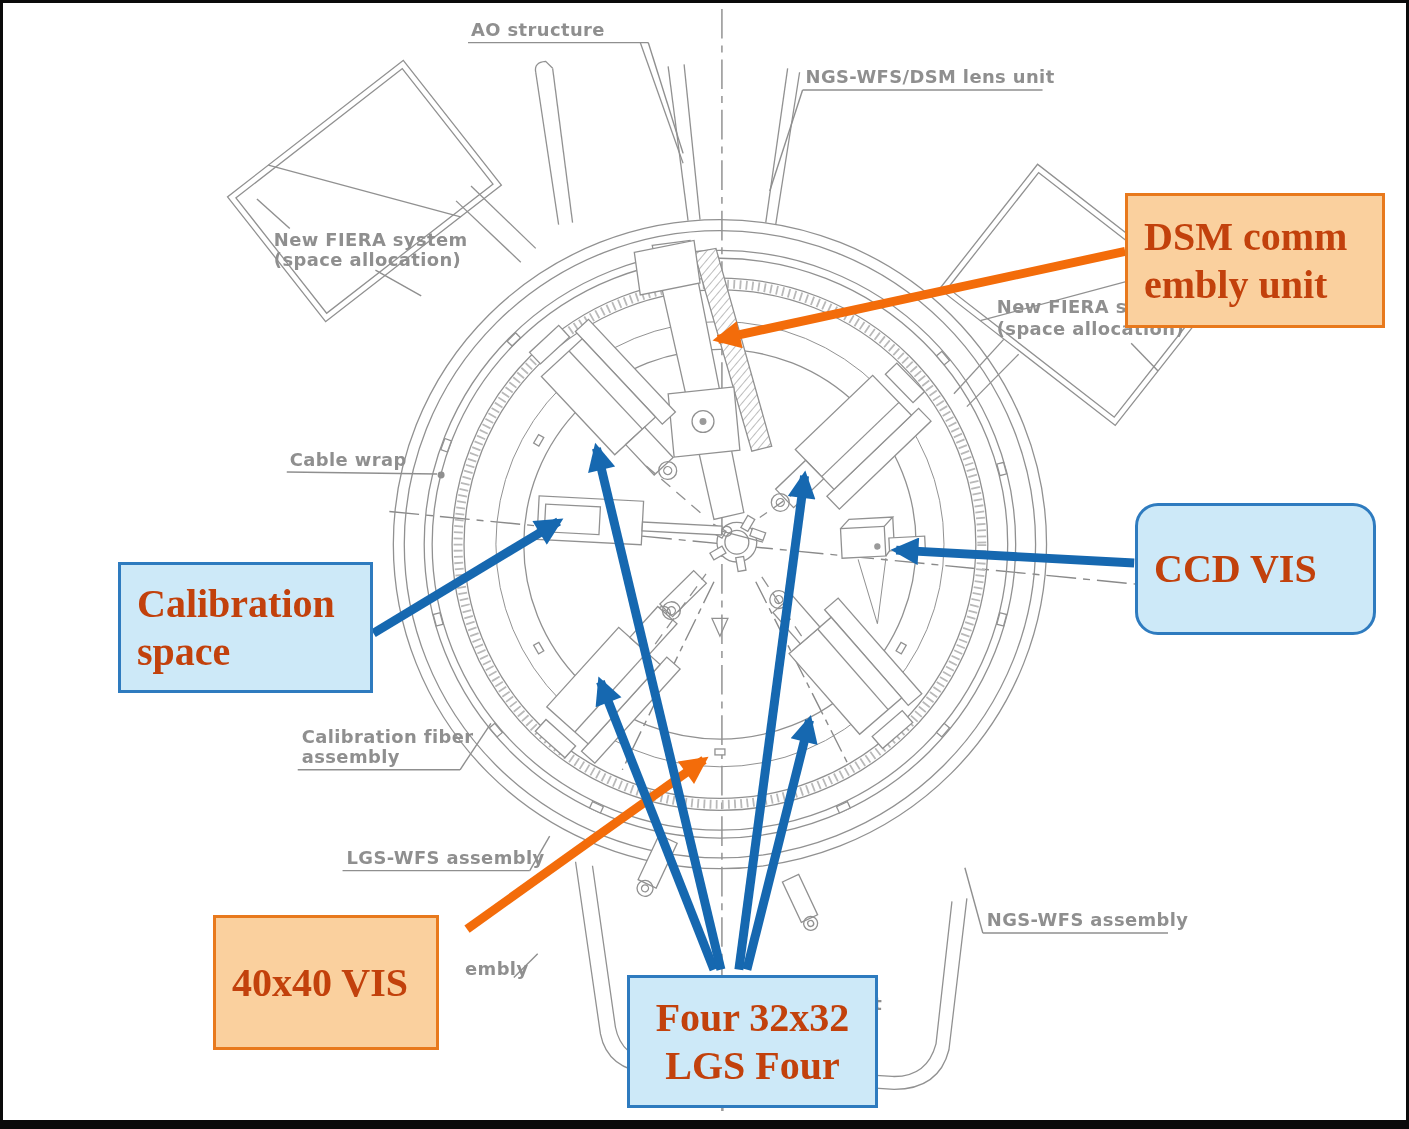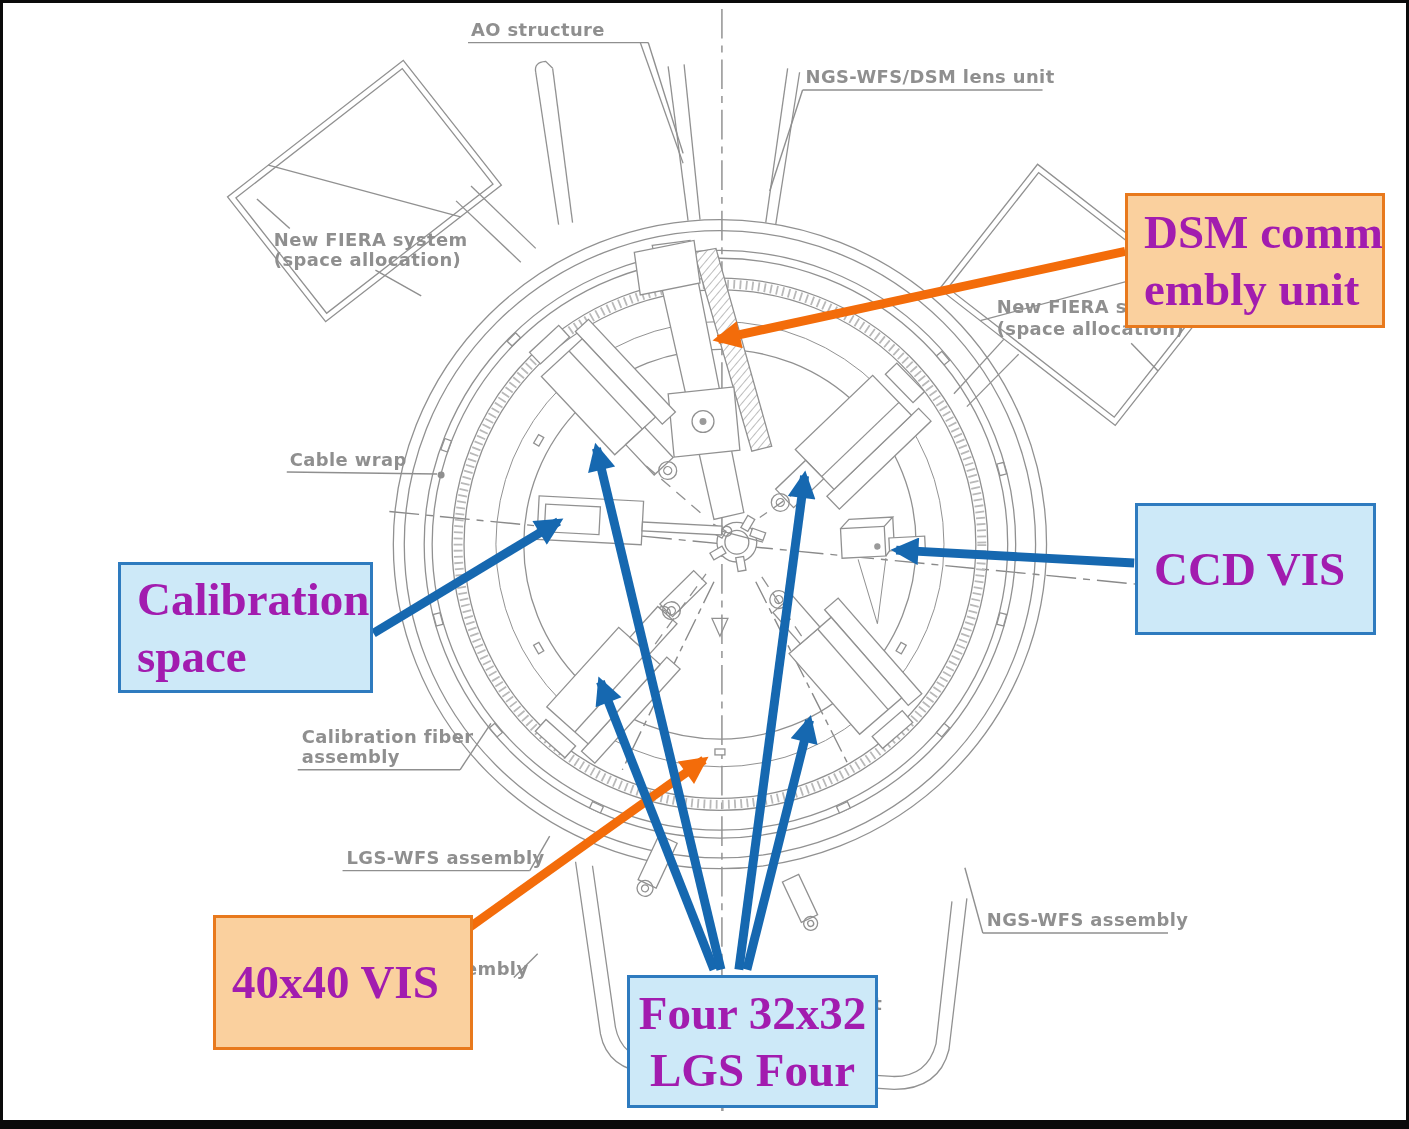--- a/index.html
+++ b/index.html
@@ -20,31 +20,31 @@
     font-size:18px;
     letter-spacing:.4px;
     fill:#8f8f8f;
   }
   .callout{
     position:absolute;
     box-sizing:border-box;
     display:flex;flex-direction:column;justify-content:center;
     padding:4px 16px;
     font-family:"Liberation Serif", serif;
-    font-size:47px;
+    font-size:40px;
     line-height:1.2;
-    color:#a21caf;
+    color:#c2410c;
     white-space:nowrap;
   }
   .callout.blue{background:#cde9f8;border:3px solid #2e7bbf;}
   .callout.orange{background:#fad09e;border:3px solid #e8791c;}
   #co-dsm   {left:1122px;top:190px;width:260px;height:135px;}
-  #co-ccd   {left:1132px;top:500px;width:241px;height:132px;}
+  #co-ccd   {left:1132px;top:500px;width:241px;height:132px;border-radius:23px;}
   #co-calib {left:115px; top:559px;width:255px;height:131px;}
-  #co-forty {left:210px; top:912px;width:260px;height:135px;}
+  #co-forty {left:210px; top:912px;width:226px;height:135px;}
   #co-four  {left:624px; top:972px;width:251px;height:133px;align-items:center;}
 </style>
 </head>
 <body>
 
 <div class="stage">
 
 <svg viewBox="0 0 1409 1129" preserveAspectRatio="none">
   <defs>
     <pattern id="hatch" patternUnits="userSpaceOnUse" width="6" height="6" patternTransform="rotate(40)">

